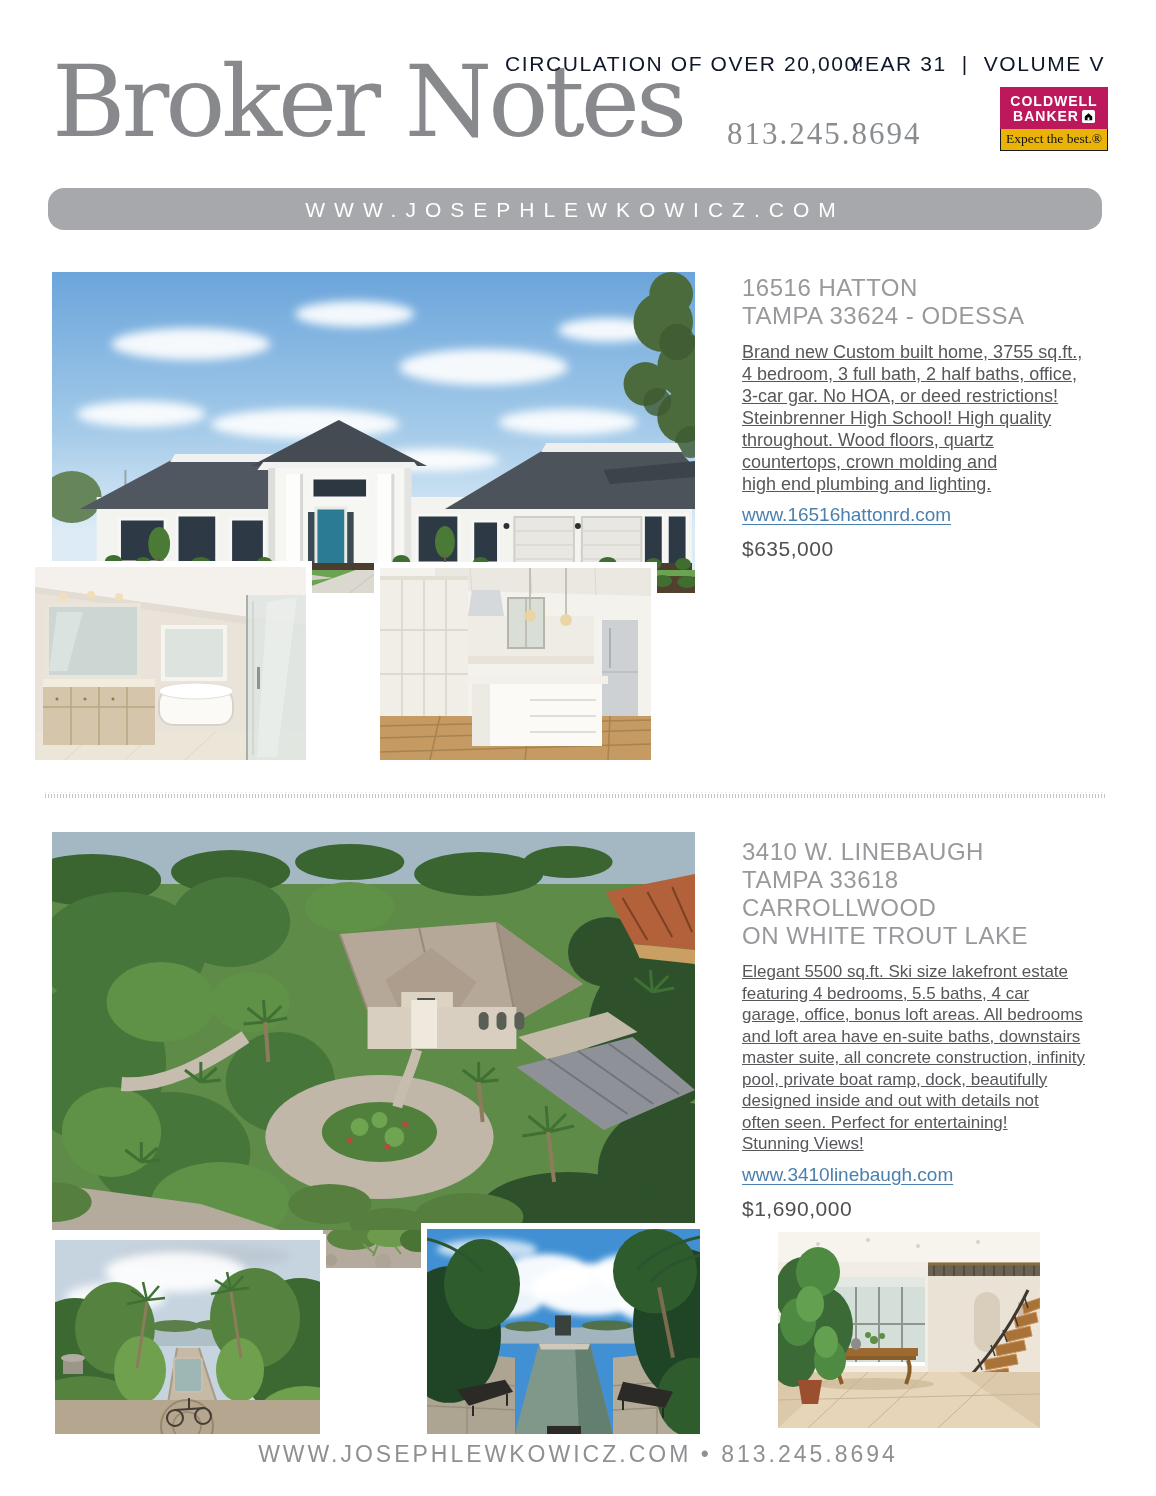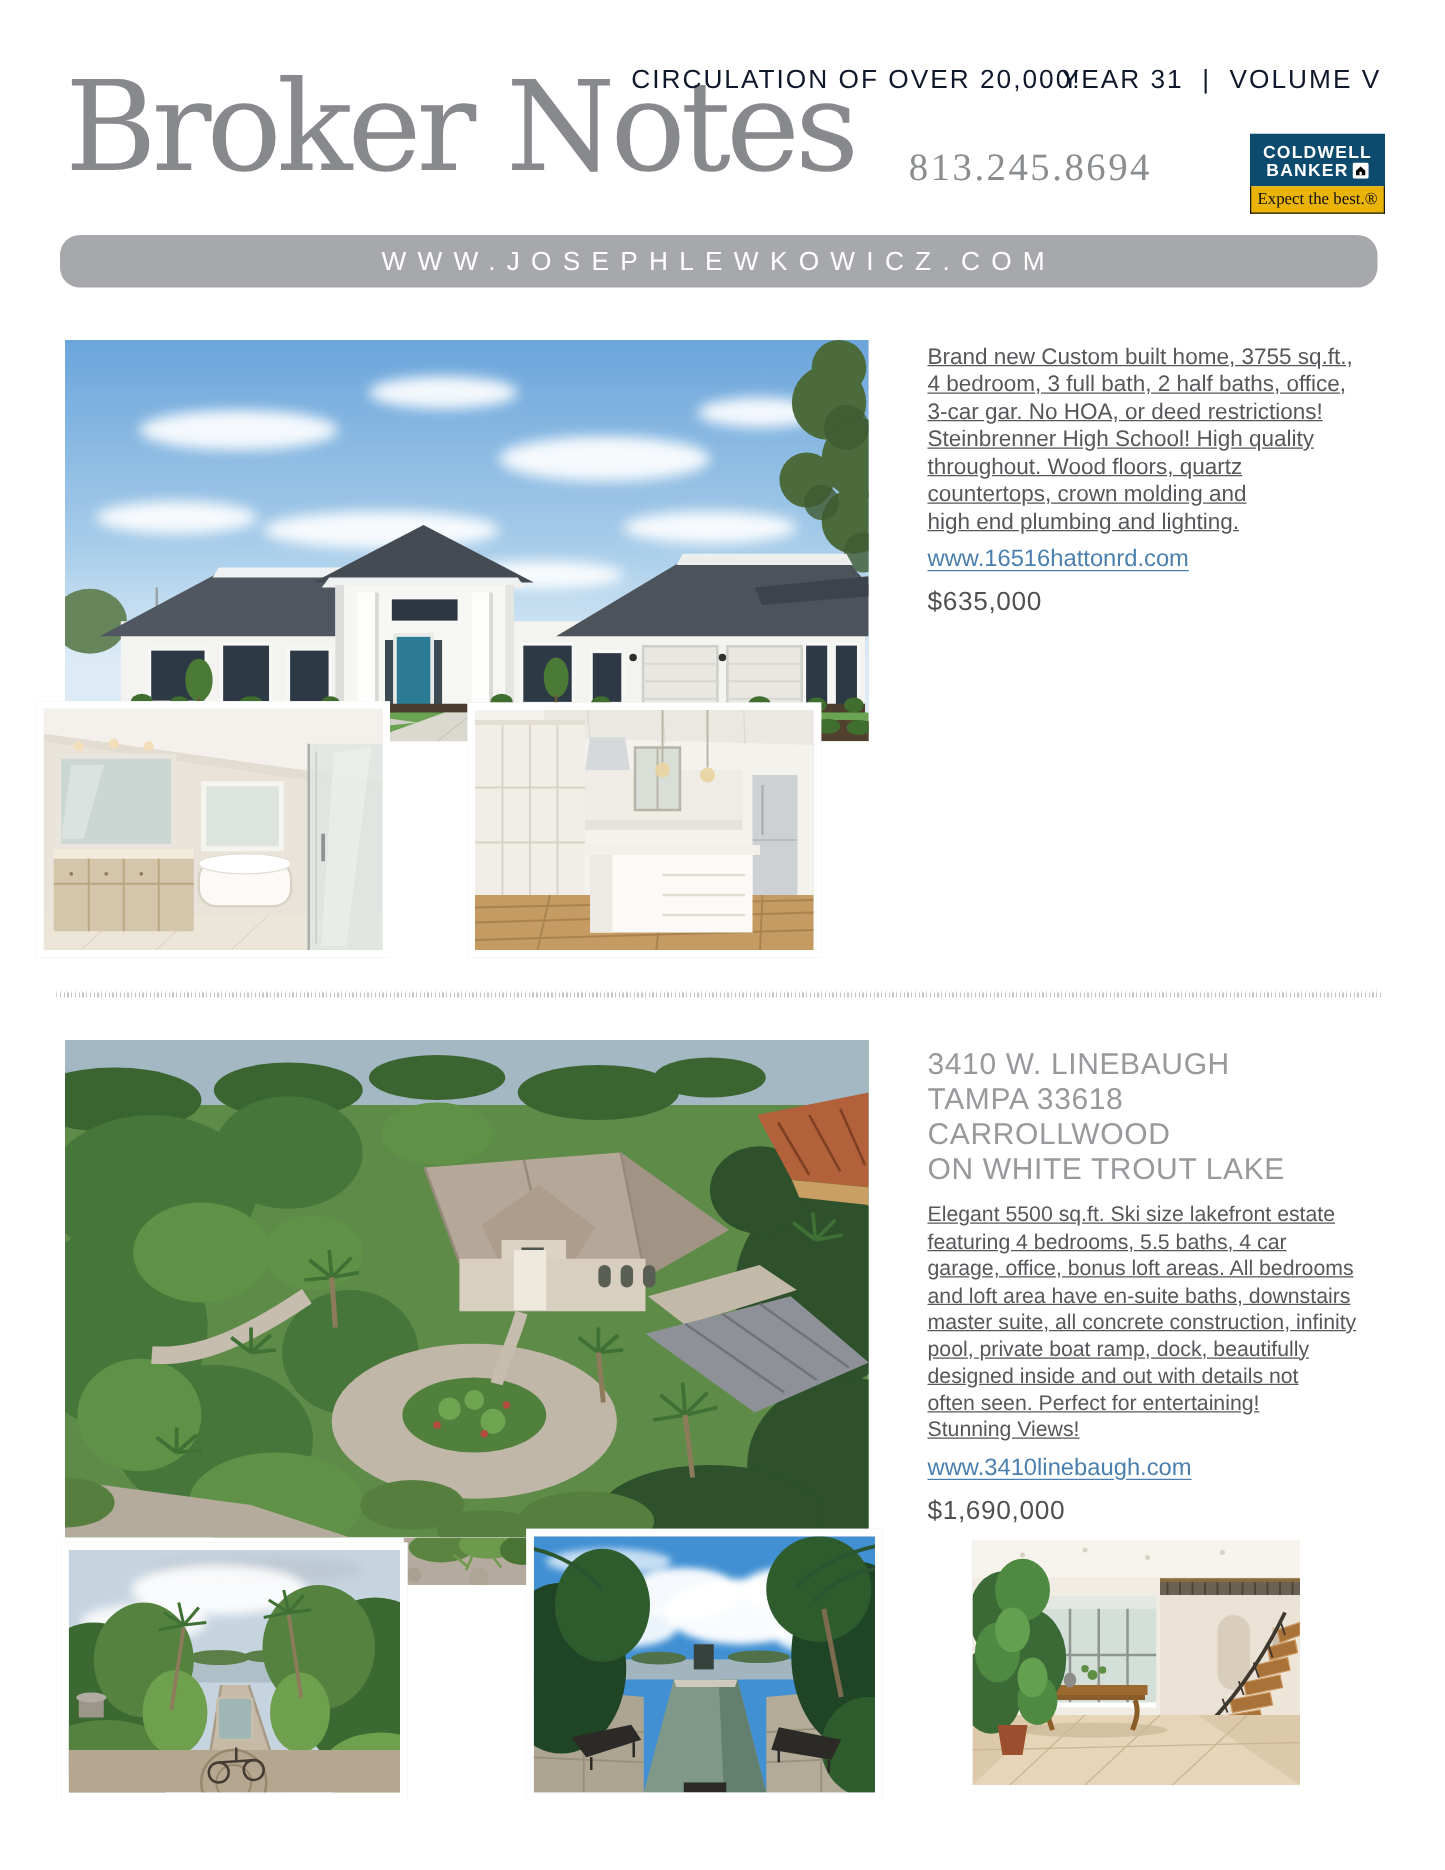--- a/index.html
+++ b/index.html
@@ -7,22 +7,22 @@
         font-family:"Liberation Sans",sans-serif;}
   .abs{position:absolute;}
   
   .masthead{left:52px;top:52px;font-family:"DejaVu Serif",serif;font-size:100px;line-height:1;
             color:#87898d;letter-spacing:-4px;white-space:nowrap;}
   .tinyhead{color:#0f172a;font-size:21px;letter-spacing:1.6px;white-space:pre;}
   .circulation{left:505px;top:52px;}
   .issue{left:830px;top:52px;width:275px;text-align:right;}
   .phone{left:727px;top:116px;font-size:31px;color:#8a8d90;letter-spacing:2px;font-family:Liberation Serif, serif;}
   .cb{left:1000px;top:87px;width:108px;font-size:0;}
-  .cb-black{background:#0c4a6e;color:#fff;text-align:center;padding:7px 4px 5px 4px;
-            font-weight:bold;font-size:14px;line-height:15px;letter-spacing:1px;margin-top:20px;}
+  .cb-black{background:#be185d;color:#fff;text-align:center;padding:7px 4px 5px 4px;
+            font-weight:bold;font-size:14px;line-height:15px;letter-spacing:1px;}
   .cb-black svg{vertical-align:-2px;margin-left:3px;}
   .cb-tagline{border:1px solid #1a1a1a;border-top:none;background:#eab308;color:#111;
               font-family:"Liberation Serif",serif;font-size:13.5px;text-align:center;padding:2px 0 3px;}
   .banner{left:48px;top:188px;width:1054px;height:42px;background:#a7a8ab;color:#fff;
           font-size:21px;letter-spacing:9px;line-height:43px;text-align:center;border-radius:16px;}
   
   .lcol{width:400px;}
   .l-title{color:#97999c;font-size:24px;line-height:28px;letter-spacing:.5px;white-space:pre-line;margin:0 0 11px 0;}
   .l-desc{color:#55575a;font-size:18px;line-height:22px;white-space:pre-line;margin:0;text-decoration:underline;}
   .l-desc.sm{font-size:17px;line-height:21.5px;}
@@ -262,20 +262,22 @@
       <rect x="92" y="116" width="18" height="62" fill="#eceae3"></rect>
       <g stroke="#e0ddd4" stroke-width="2">
         <line x1="150" y1="132" x2="216" y2="132"></line>
           <line x1="150" y1="148" x2="216" y2="148"></line>
           <line x1="150" y1="164" x2="216" y2="164"></line>
       </g>
     </svg>
   </div>
 
   <div class="abs lcol col1">
+    <div class="l-title">16516 HATTON
+TAMPA 33624 - ODESSA</div>
     <div class="l-desc">Brand new Custom built home, 3755 sq.ft.,
 4 bedroom, 3 full bath, 2 half baths, office,
 3-car gar. No HOA, or deed restrictions!
 Steinbrenner High School! High quality
 throughout. Wood floors, quartz
 countertops, crown molding and
 high end plumbing and lighting.</div>
     <a class="l-link" href="#">www.16516hattonrd.com</a>
     <div class="l-price">$635,000</div>
   </div>
@@ -634,14 +636,15 @@
 and loft area have en-suite baths, downstairs
 master suite, all concrete construction, infinity
 pool, private boat ramp, dock, beautifully
 designed inside and out with details not
 often seen. Perfect for entertaining!
 Stunning Views!</div>
     <a class="l-link" href="#">www.3410linebaugh.com</a>
     <div class="l-price">$1,690,000</div>
   </div>
 
+  <div class="abs footer">WWW.JOSEPHLEWKOWICZ.COM • 813.245.8694</div>
 
 </div>
 
 </body></html>

